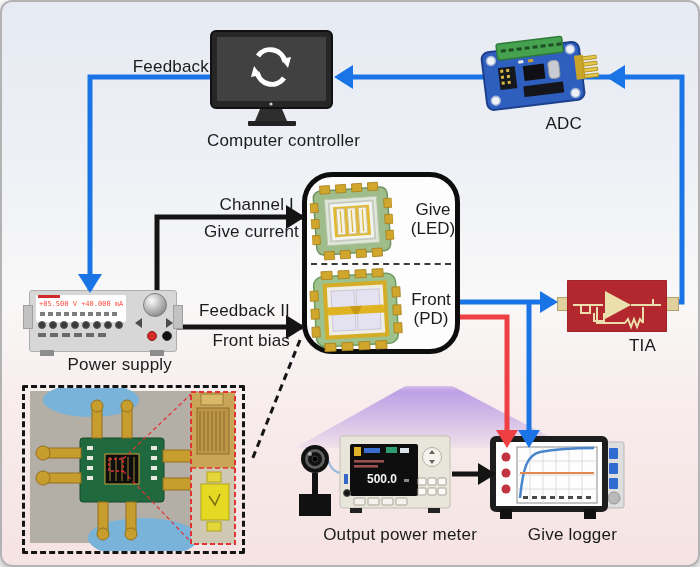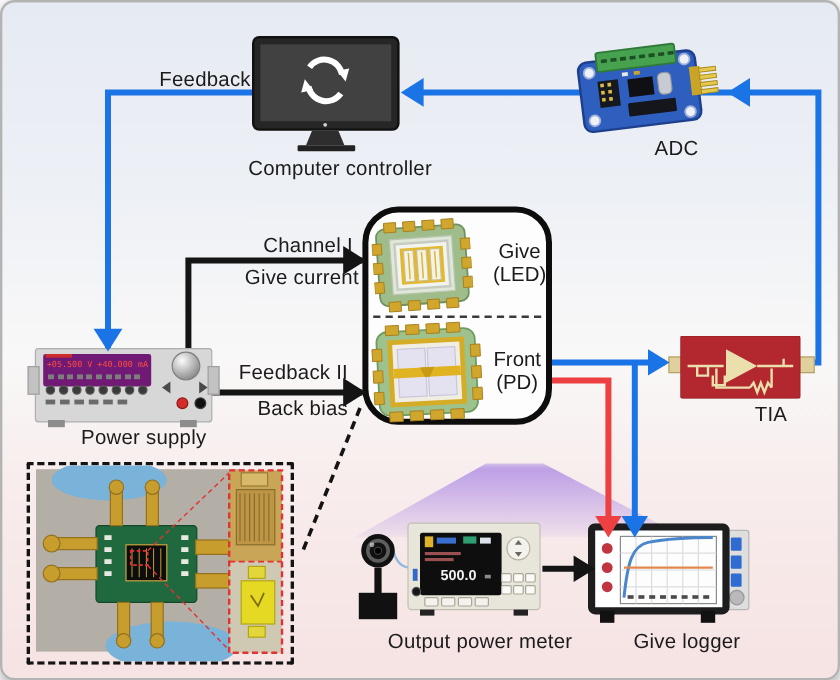--- a/index.html
+++ b/index.html
@@ -14,21 +14,21 @@
   .lbl{position:absolute;font:500 17px/20px "Liberation Sans",sans-serif;color:#1b1b1b;text-align:right;letter-spacing:.2px;}
   .lbl2{position:absolute;font:500 17px/19px "Liberation Sans",sans-serif;color:#1b1b1b;text-align:center;}
   svg{display:block;}
   
   .devbox{position:absolute;left:300px;top:170px;width:158px;height:182px;box-sizing:border-box;
     border:5px solid #0d0d0d;border-radius:30px;background:#fdfdfe;}
   .devdivider{position:absolute;left:4px;right:4px;top:86px;border-top:2px dashed #3a3a3a;}
   
   .ps{position:absolute;left:27px;top:288px;width:146px;height:60px;background:#d7d7d8;border:1px solid #aeaeae;border-radius:3px;}
   .ps-tab{position:absolute;width:8px;height:22px;background:#c2c2c3;border:1px solid #a0a0a0;top:14px;}
-  .ps-disp{position:absolute;left:6px;top:4px;width:90px;height:27px;background:#701a75;border-radius:2px;overflow:hidden;}
+  .ps-disp{position:absolute;left:6px;top:4px;width:90px;height:27px;background:#ffffff;border-radius:2px;overflow:hidden;}
   .ps-red{position:absolute;left:2px;top:0px;width:22px;height:3px;background:#cf2b2b;}
   .ps-l1{position:absolute;left:3px;top:5px;width:86px;font:400 7px/8px "DejaVu Sans Mono",monospace;color:#ff4d3d;white-space:nowrap;}
   .ps-l2{position:absolute;left:4px;top:17px;width:80px;height:4px;
     background:repeating-linear-gradient(90deg,#7d7d7d 0 5px,transparent 5px 8px);}
   .ps-knob{position:absolute;left:113px;top:2px;width:22px;height:22px;border-radius:50%;
     background:radial-gradient(circle at 35% 30%,#fcfcfc,#8f8f8f 75%);border:1px solid #7e7e7e;}
   .ps-tri{position:absolute;width:0;height:0;border-top:5px solid transparent;border-bottom:5px solid transparent;top:27px;}
   .ps-dotrow{position:absolute;left:8px;top:30px;display:flex;gap:3px;}
   .ps-dot{width:6px;height:6px;border-radius:50%;background:#3a3a3a;border:1px solid #585858;}
   .ps-sqrow{position:absolute;left:8px;top:42px;display:flex;gap:4px;}
@@ -422,21 +422,21 @@
       <polygon points="494,472 476,461 476,483"></polygon>
     </g>
   </svg>
 
   <div class="lbl" style="left:97px;top:55px;width:110px">Feedback</div>
   <div class="lbl" style="left:178px;top:129px;width:180px">Computer controller</div>
   <div class="lbl" style="left:500px;top:112px;width:80px">ADC</div>
   <div class="lbl" style="left:172px;top:193px;width:120px">Channel I</div>
   <div class="lbl" style="left:165px;top:220px;width:132px">Give current</div>
   <div class="lbl" style="left:168px;top:299px;width:120px">Feedback II</div>
-  <div class="lbl" style="left:168px;top:329px;width:120px">Back bias</div>
+  <div class="lbl" style="left:168px;top:329px;width:120px">Front bias</div>
   <div class="lbl" style="left:30px;top:353px;width:140px">Power supply</div>
   <div class="lbl2" style="left:400px;top:198px;width:62px">
     <span>Give</span><br>
     <span>(LED)</span>
   </div>
   <div class="lbl2" style="left:398px;top:288px;width:62px">
     <span>Front</span><br>
     <span>(PD)</span>
   </div>
   <div class="lbl" style="left:584px;top:334px;width:70px">TIA</div>

